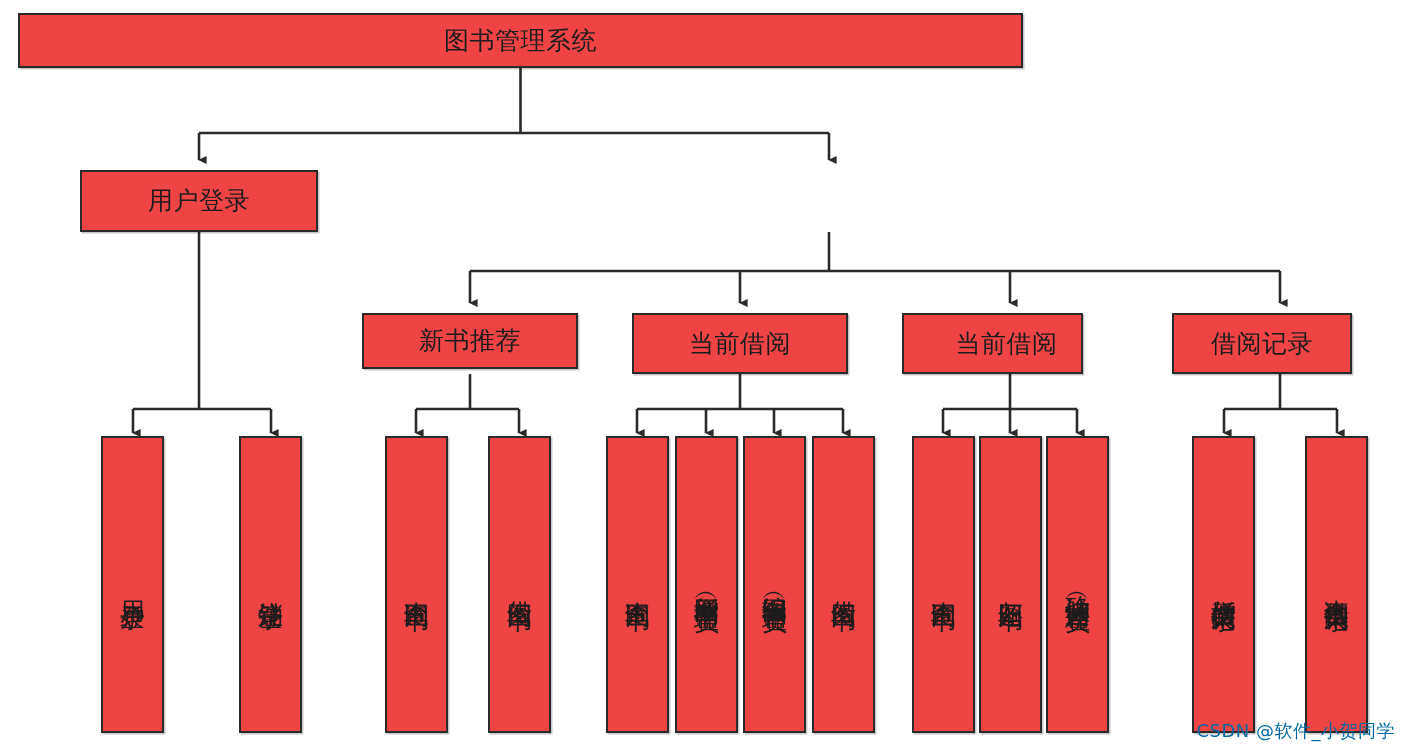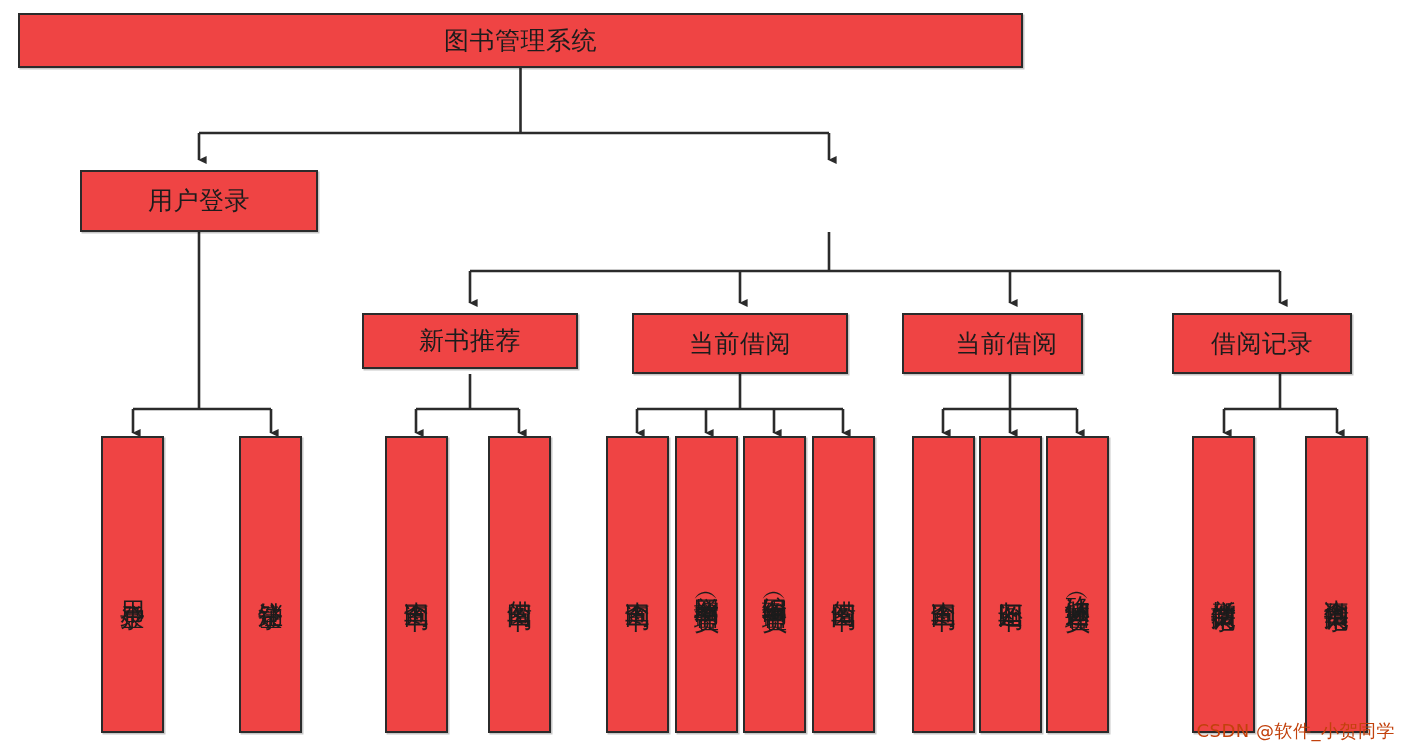--- a/index.html
+++ b/index.html
@@ -58,21 +58,21 @@
     line-height: 1.0;
     letter-spacing: 2px;
     white-space: nowrap;
     max-height: 100%;
   }
   .watermark {
     position: absolute;
     right: 10px;
     bottom: 4px;
     font-size: 18px;
-    color: #c2410c;
+    color: #0369a1;
     letter-spacing: 0.5px;
     white-space: nowrap;
     pointer-events: none;
   }
 </style>
 </head>
 <body>
 
 <div id="canvas">
 

